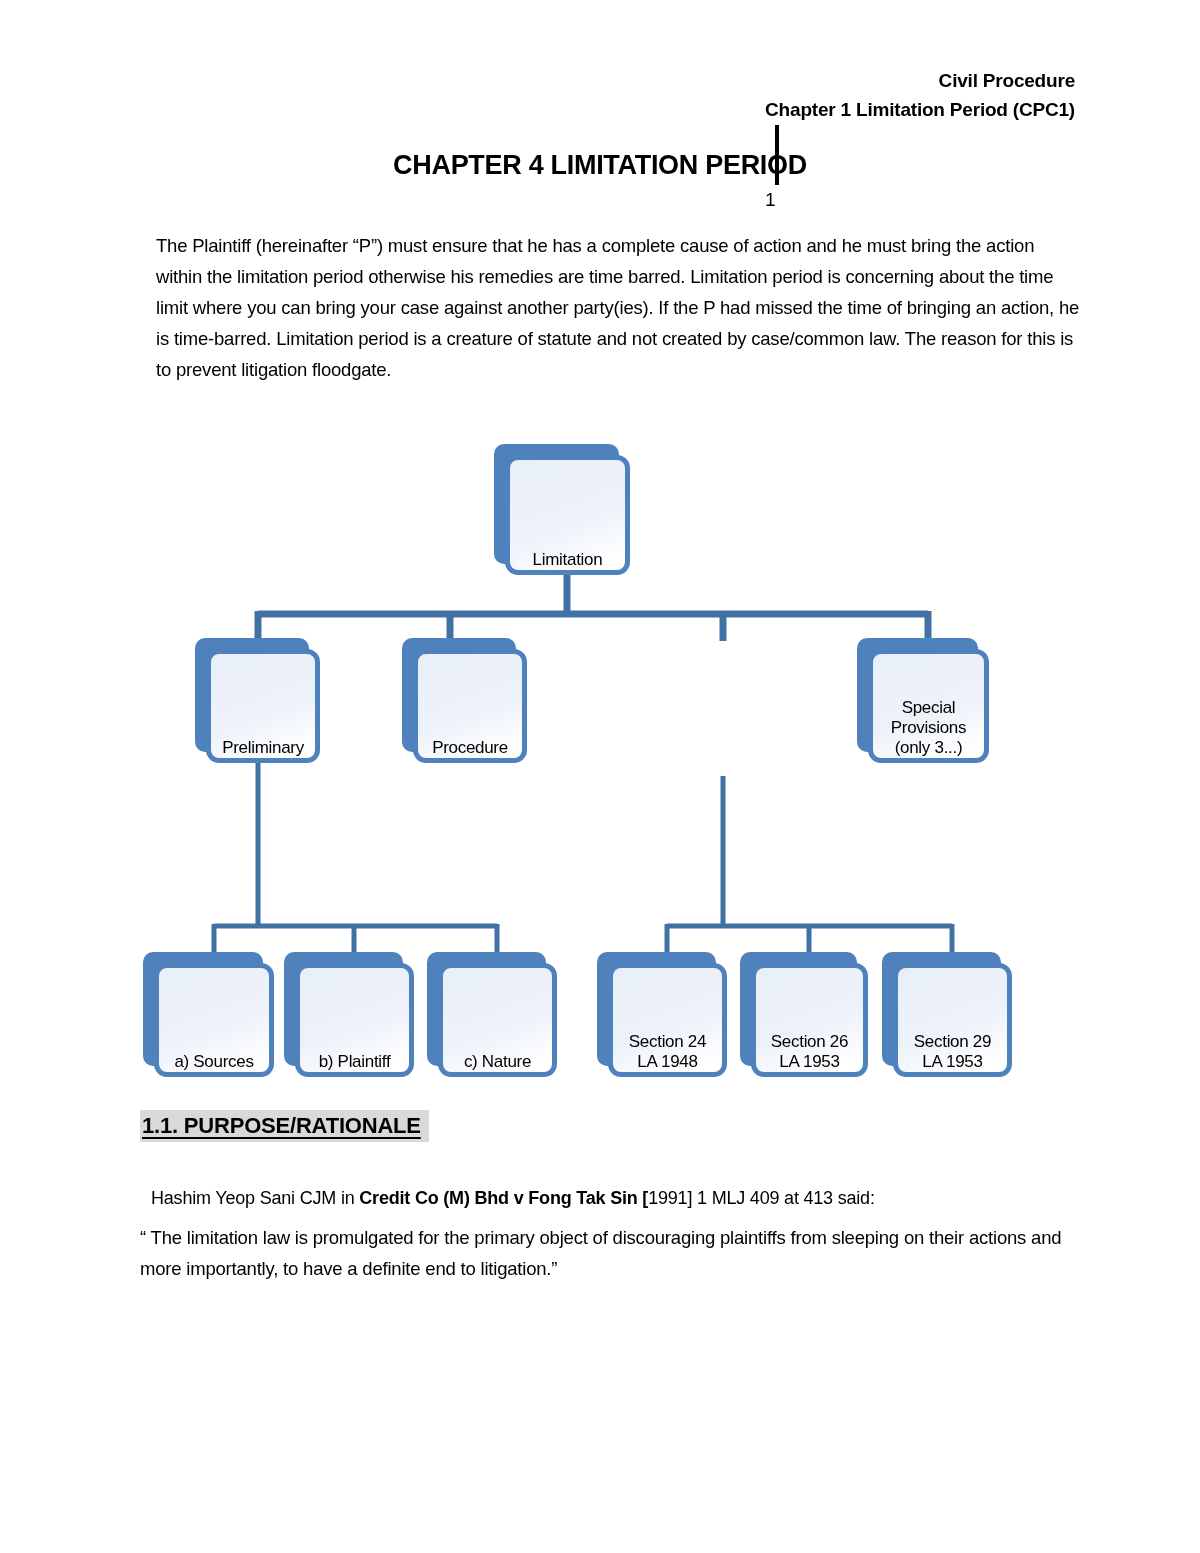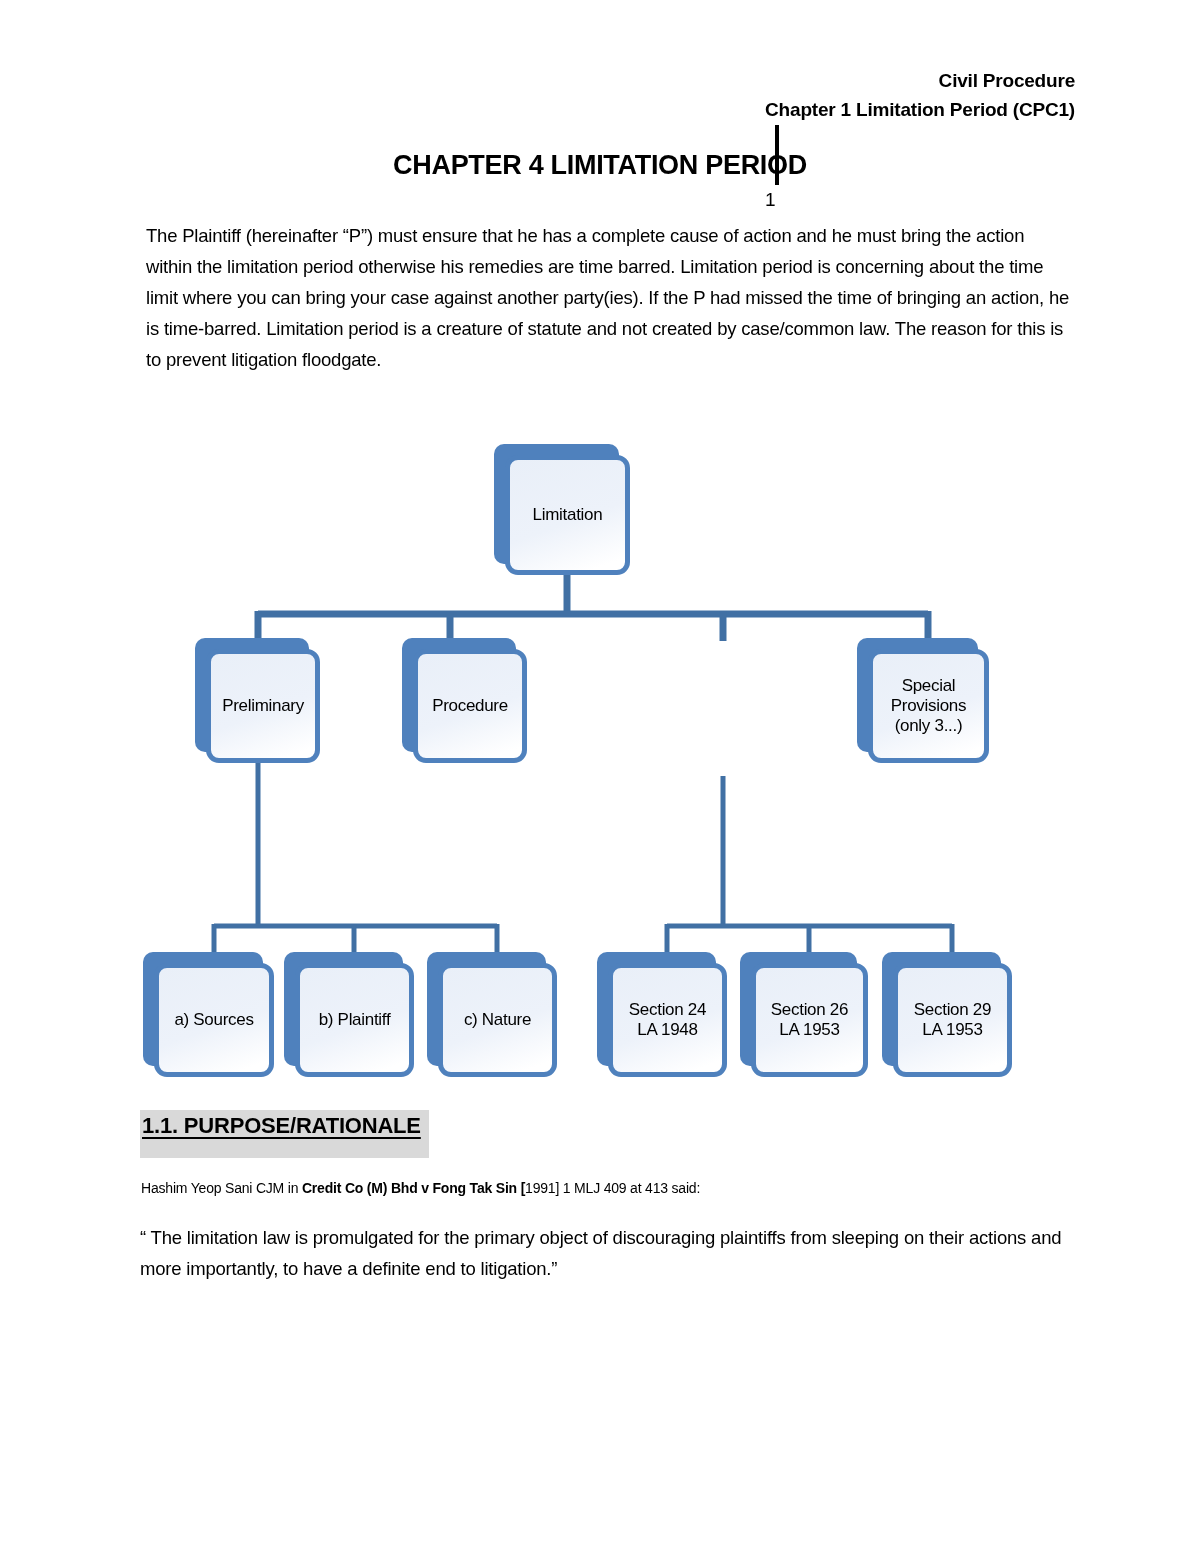--- a/index.html
+++ b/index.html
@@ -28,61 +28,61 @@
   .header-page{font-size:19px;line-height:29px;font-weight:400;}
   
   .title{
     position:absolute;top:150px;left:0;width:100%;
     margin:0;text-align:center;
     font-size:27px;font-weight:700;letter-spacing:-0.3px;
   }
   
   .intro{
     position:absolute;top:214px;left:140px;width:928px;
-    margin:6px;font-size:18.5px;line-height:31px;letter-spacing:-0.2px;
+    margin:16px;font-size:18.5px;line-height:31px;letter-spacing:-0.2px;
   }
   
   .connectors{position:absolute;left:0;top:0;pointer-events:none;}
   .conn{stroke:var(--connector_blue);fill:none;}
   .conn-thick{stroke-width:7px;}
   .conn-thin{stroke-width:5px;}
   .node{position:absolute;}
   .node .back{
     position:absolute;left:-11px;top:-11px;width:100%;height:100%;
     background:var(--accent_blue);border-radius:10px;
   }
   .node .front{
     position:absolute;left:0;top:0;right:0;bottom:0;
     border:5px solid var(--accent_blue);
     border-radius:13px;
     background:linear-gradient(160deg,var(--box_fill) 0%,#edf2fa 55%,#ffffff 92%);
-    display:flex;align-items:center;justify-content:center;
+    display:flex;align-items:flex-end;justify-content:center;
     text-align:center;
   }
   .nlabel{
     font-size:17px;line-height:20px;letter-spacing:-0.3px;
     white-space:pre-line;color:#000;
   }
   
   .section-heading{
     position:absolute;top:1113px;left:140px;margin:0;
     font-size:22px;font-weight:700;letter-spacing:-0.2px;
   }
   .section-heading .hl{
     background:var(--highlight_gray);
     text-decoration:underline;
     text-decoration-thickness:2px;
     text-underline-offset:4px;
-    padding:3px 8px 20px 2px;
+    padding:3px 8px 4px 2px;
     margin-top:15px;
   }
   
   .case-line{
     position:absolute;top:1172px;left:140px;width:928px;
-    margin:1px;font-size:14px;line-height:31px;letter-spacing:-0.2px;
+    margin:11px;font-size:18px;line-height:31px;letter-spacing:-0.2px;
   }
   .quote{
     position:absolute;top:1222px;left:140px;width:928px;
     margin:0;font-size:18.5px;line-height:31px;letter-spacing:-0.2px;
   }
 </style>
 </head>
 <body style="--accent_blue: #4f81bd; --connector_blue: #4170a4; --box_fill: #e9eff8; --highlight_gray: #d9d9d9;">
 
 <div class="page">

